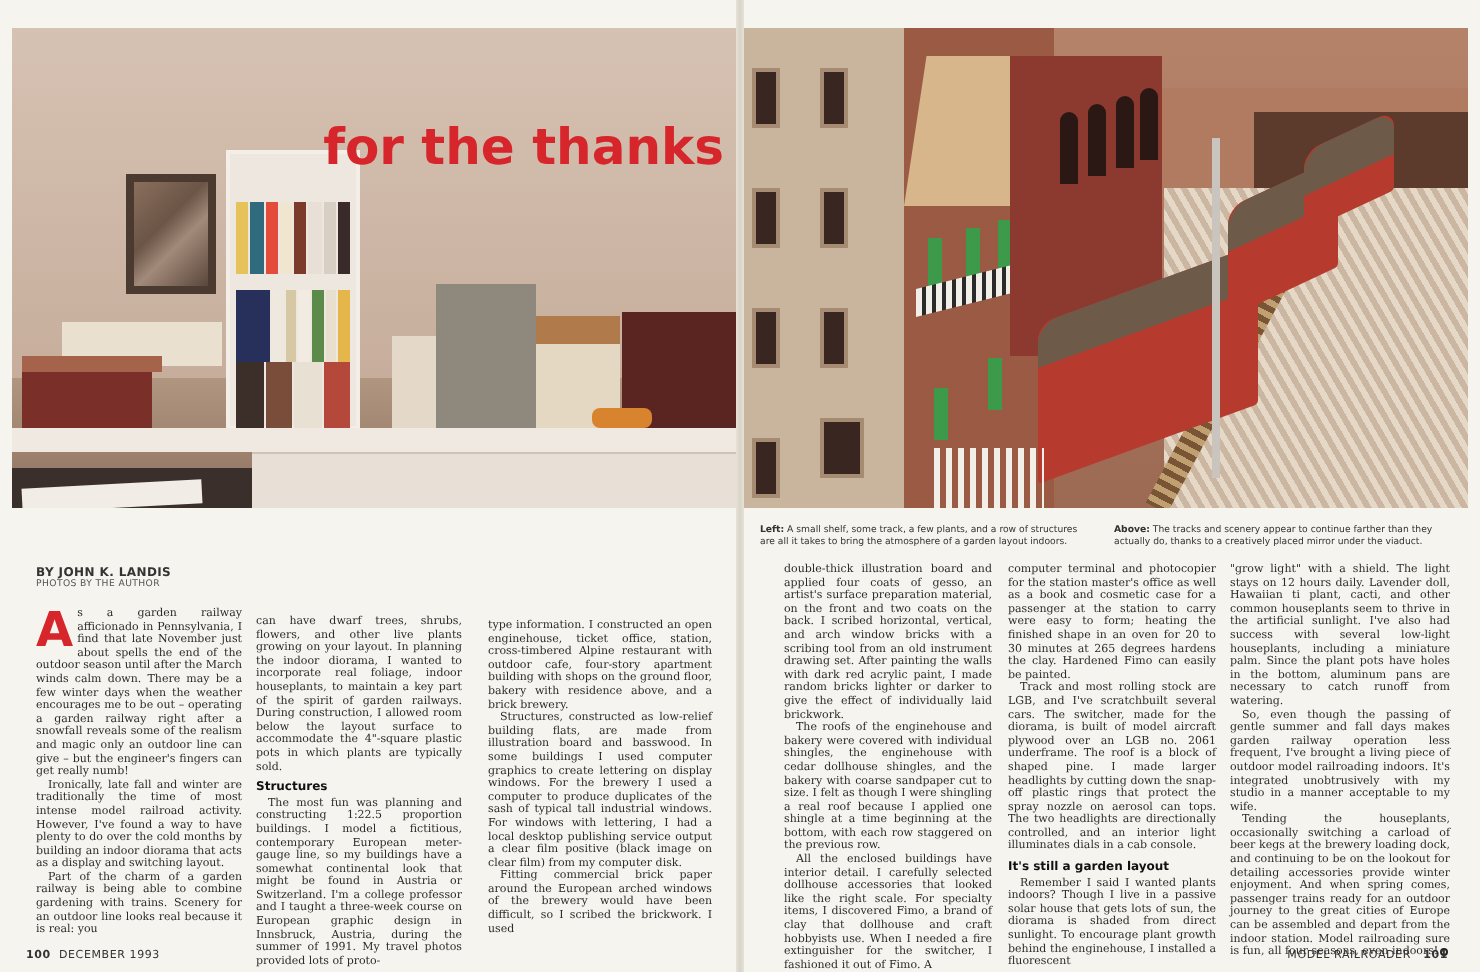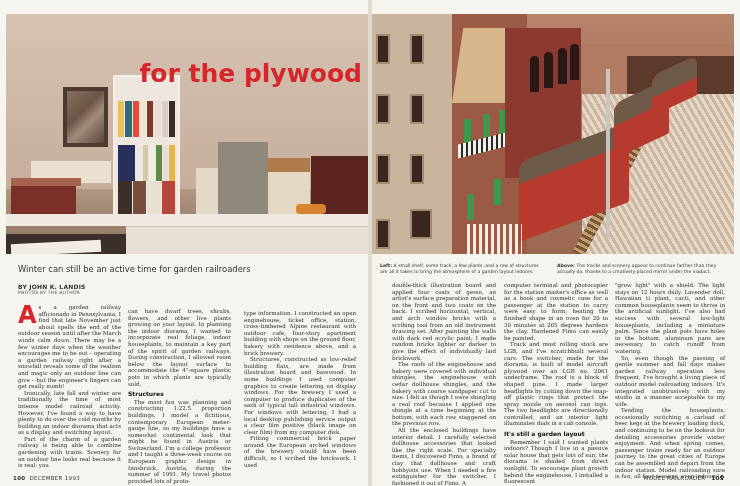--- a/index.html
+++ b/index.html
@@ -130,21 +130,21 @@
     <div class="bldg" style="left:262px;top:150px;width:42px;height:52px;background:#e4d8c2;"></div>
     <div class="bldg" style="left:262px;top:144px;width:42px;height:14px;background:#b07a4a;"></div>
     <div class="bldg" style="left:305px;top:142px;width:57px;height:60px;background:#5a2420;"></div>
     <div class="bldg" style="left:290px;top:190px;width:30px;height:10px;background:#d8842e;border-radius:4px;"></div>
     <div class="counter"></div>
     <div class="cabinet"></div>
     <div class="desk"></div>
     <div class="papers"></div>
 
     <div class="headline">
-      <div class="h3">for the plywood</div>
+      <div class="h3">for the thanks</div>
     </div>
   </div>
 
   <div class="photo-right">
     <div class="r-apt"></div>
     <div class="r-win" style="left:4px;top:20px;"></div>
       <div class="r-win" style="left:38px;top:20px;"></div>
     <div class="r-win" style="left:4px;top:80px;"></div>
       <div class="r-win" style="left:38px;top:80px;"></div>
     <div class="r-win" style="left:4px;top:140px;"></div>
@@ -174,21 +174,20 @@
     <div class="r-car" style="left:242px;top:90px;width:55px;height:55px;transform:skewY(-25deg);">
         <div class="r-car-roof"></div>
       </div>
     <div class="r-car" style="left:280px;top:62px;width:45px;height:40px;transform:skewY(-25deg);">
         <div class="r-car-roof"></div>
       </div>
     <div class="r-pole"></div>
     <div class="r-fence"></div>
   </div>
 
-  <div class="deck">Winter can still be an active time for garden railroaders</div>
   <div class="byline">
     <div class="author">BY JOHN K. LANDIS</div>
     <div class="photos">PHOTOS BY THE AUTHOR</div>
   </div>
 
   <div class="caption cap-left">
     <b>Left:</b><span> A small shelf, some track, a few plants, and a row of structures are all it takes to bring the atmosphere of a garden layout indoors.</span>
   </div>
   <div class="caption cap-above">
     <b>Above:</b><span> The tracks and scenery appear to continue farther than they actually do, thanks to a creatively placed mirror under the viaduct.</span>

